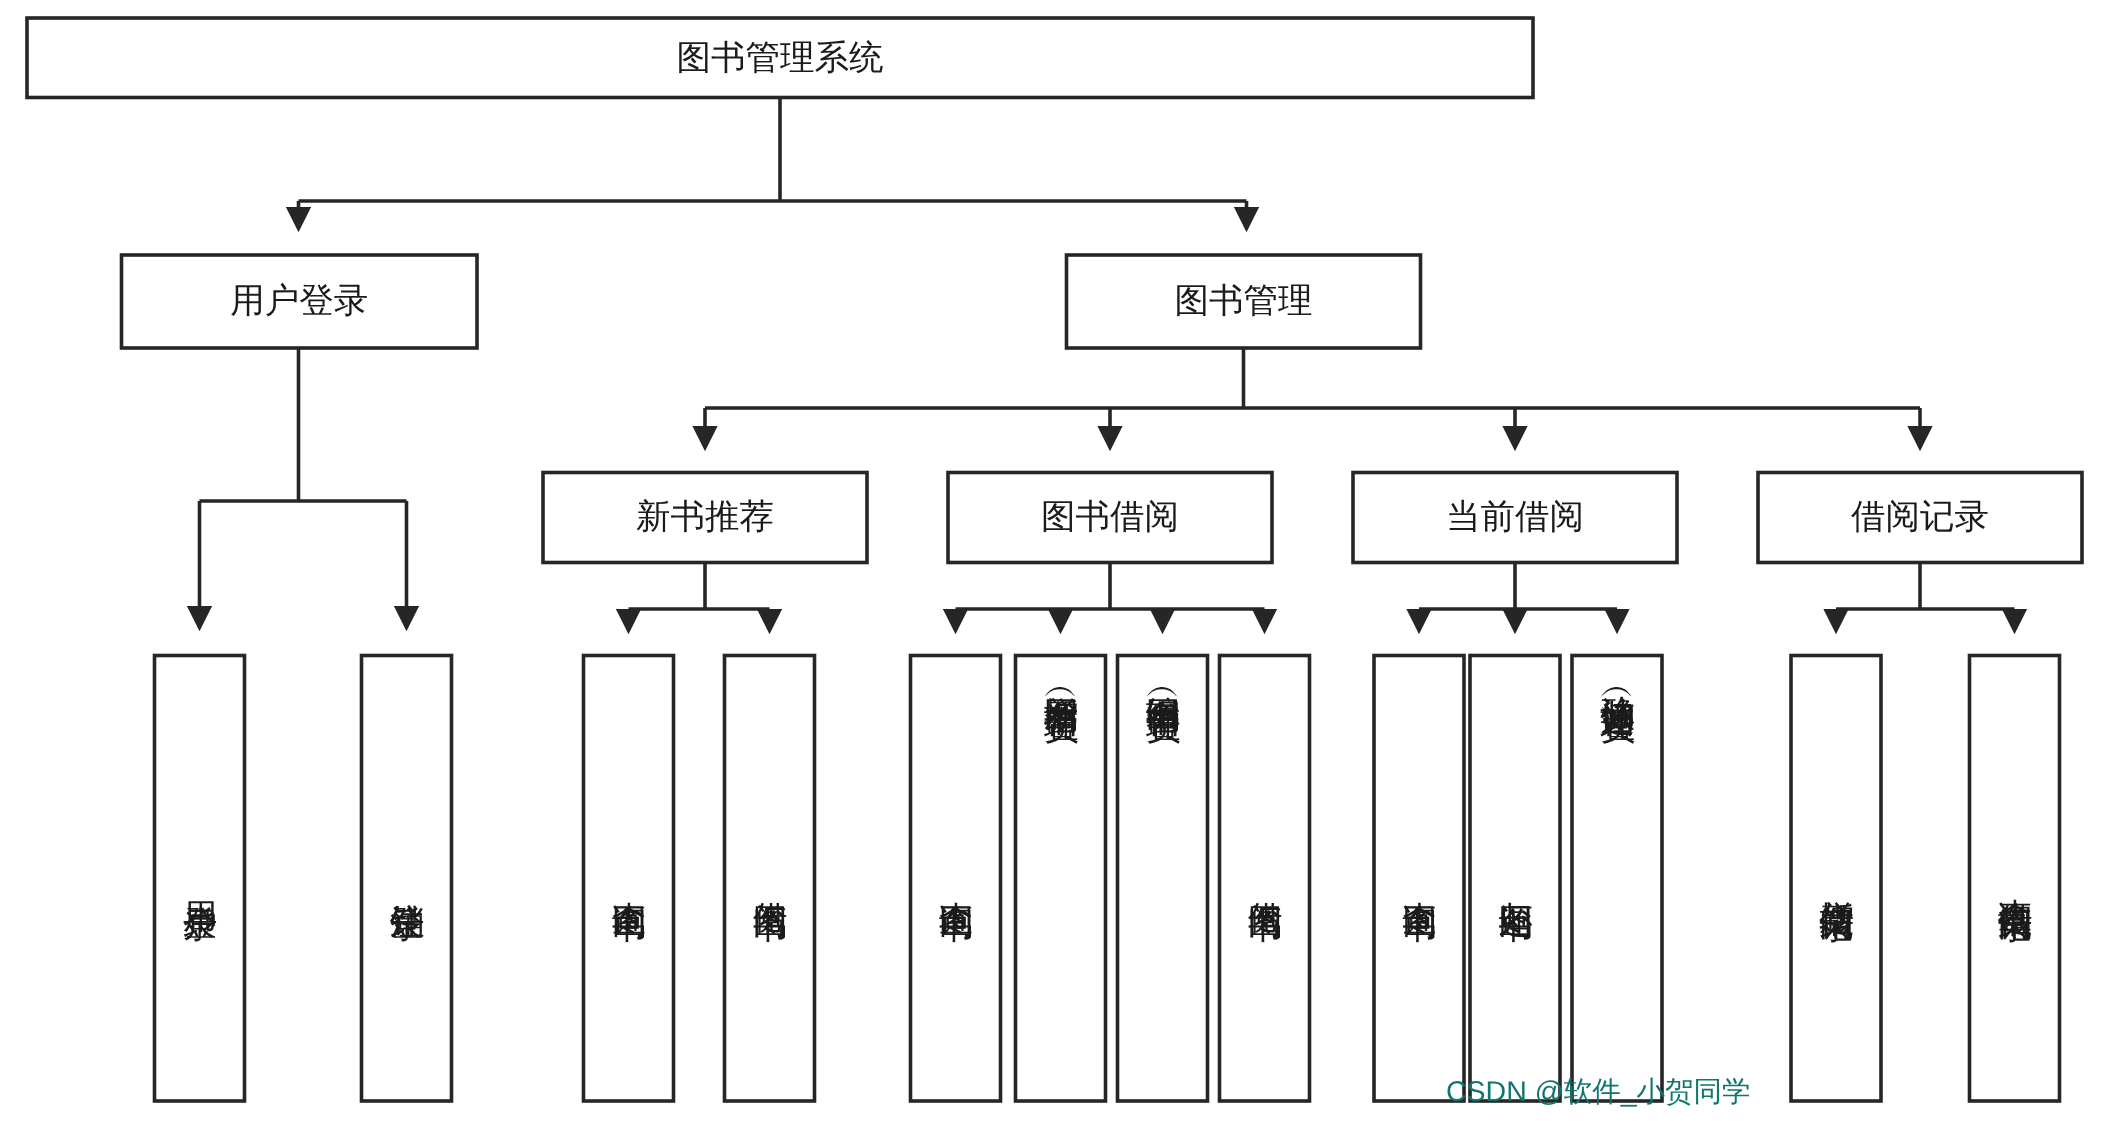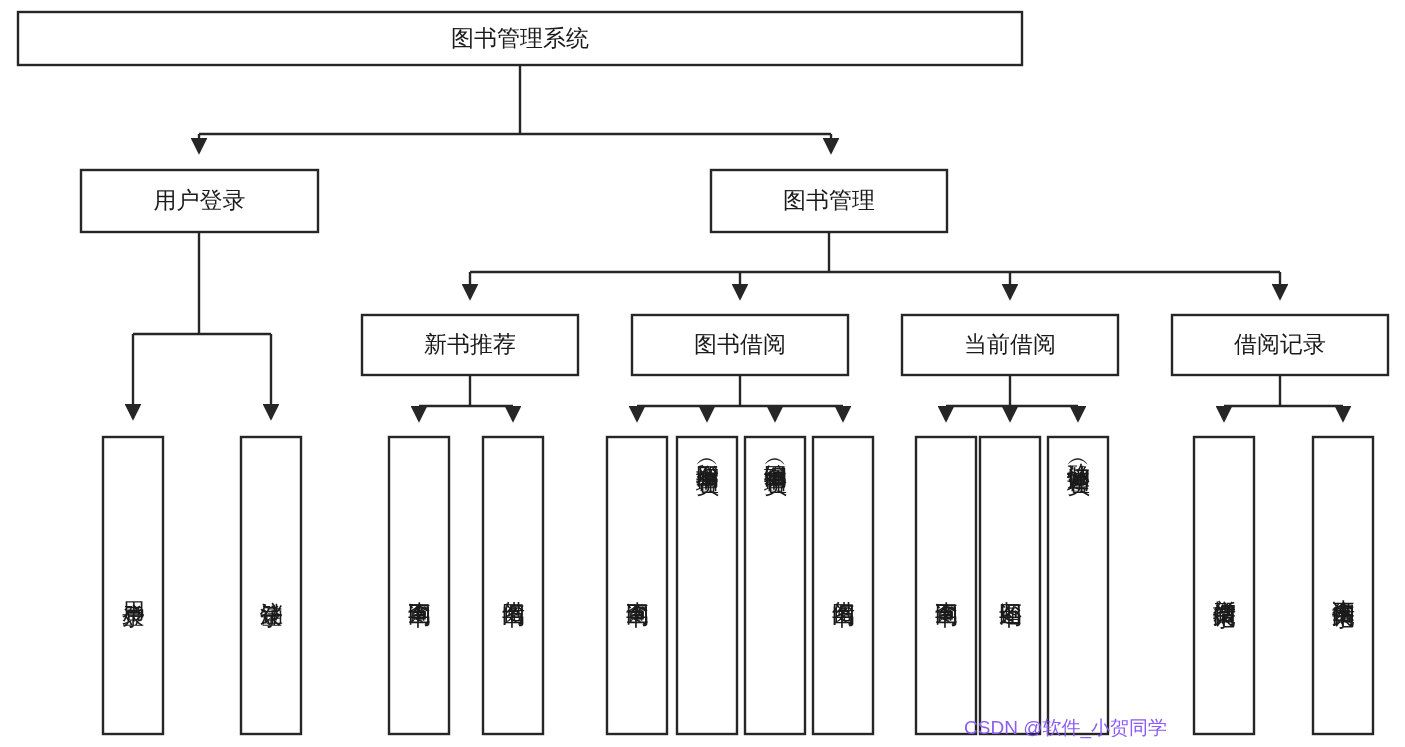--- a/index.html
+++ b/index.html
@@ -62,21 +62,21 @@
     letter-spacing: 1.5px;
     color: #1b1b1b;
     white-space: nowrap;
   }
   .watermark {
     position: absolute;
     right: 14px;
     bottom: 6px;
     font-family: "Liberation Sans", "DejaVu Sans", sans-serif;
     font-size: 19px;
-    color: #8b5cf6;
+    color: #0f766e;
     white-space: nowrap;
     pointer-events: none;
   }
 </style>
 </head>
 <body>
 
 <div id="chart-root">
 
   <svg width="1405" height="747" viewBox="0 0 1405 747">

